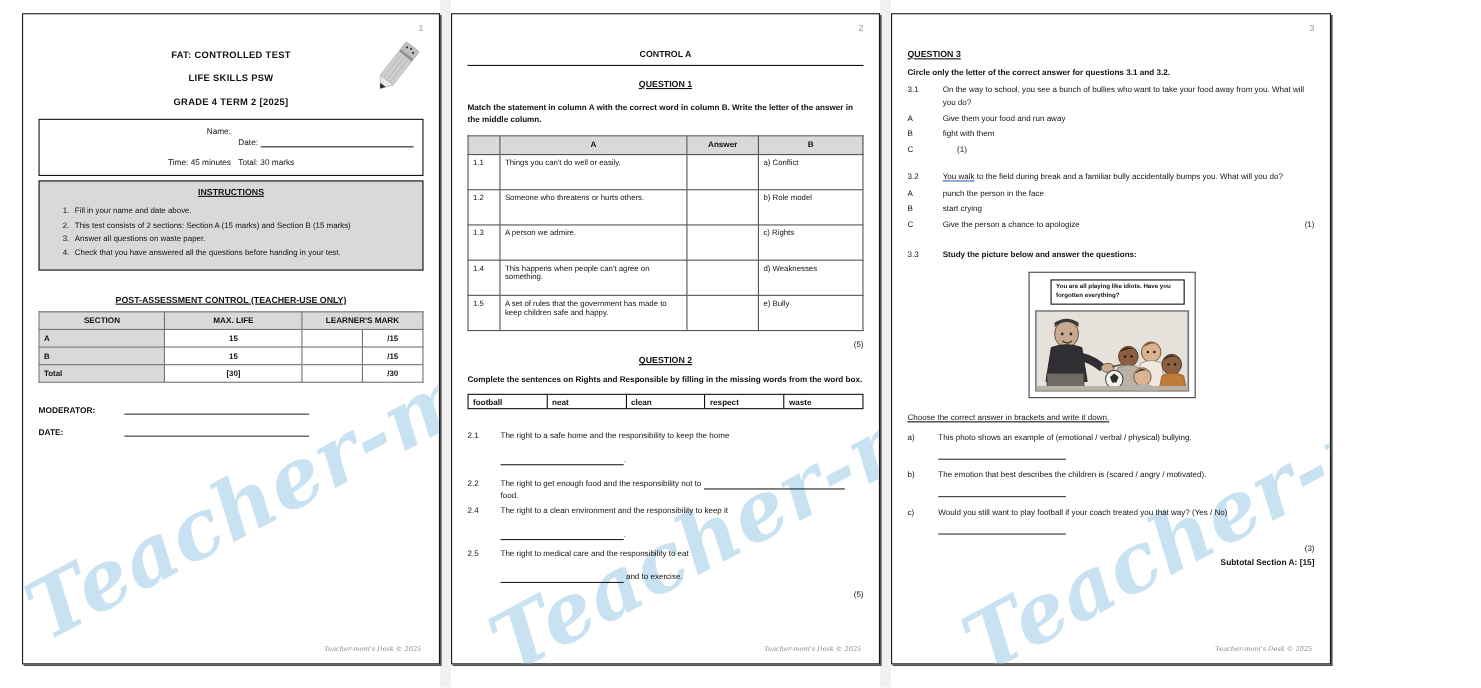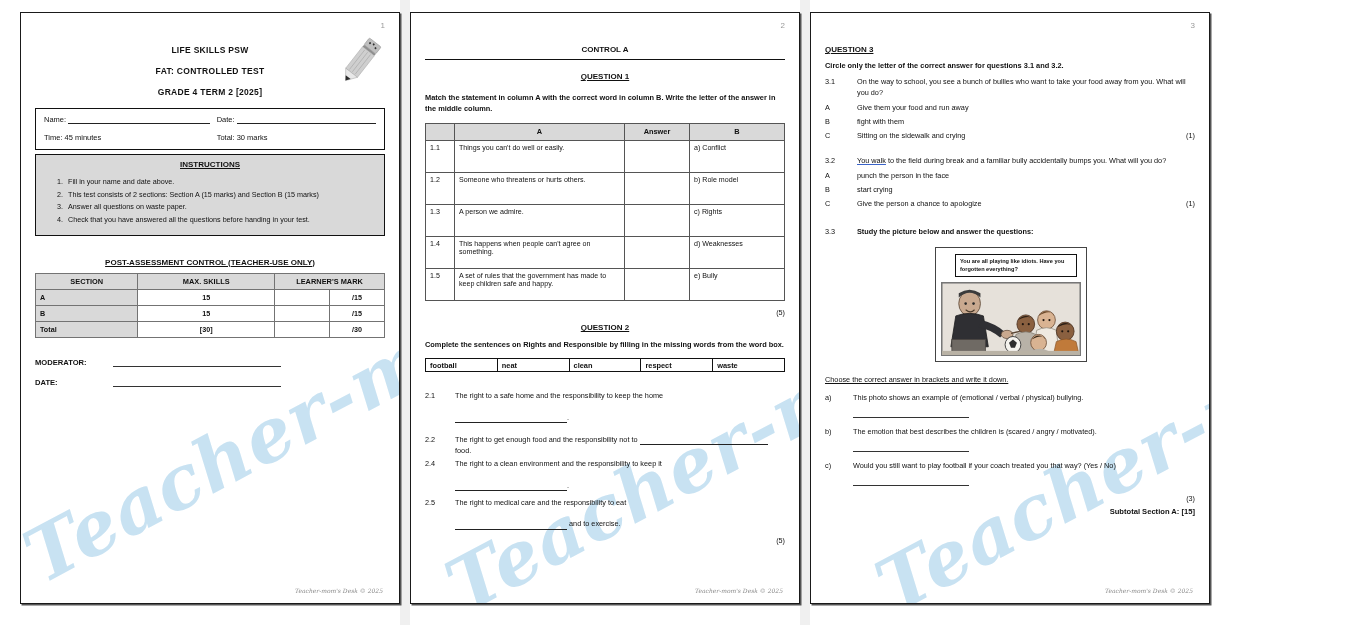--- a/index.html
+++ b/index.html
@@ -116,21 +116,21 @@
   }
   .detail-row {
     display: flex;
     justify-content: space-between;
     align-items: flex-end;
     margin-bottom: 9px;
   }
   .detail-row:last-child { margin-bottom: 1px; }
   .det-left, .det-right { display: flex; align-items: flex-end; gap: 2px; }
   .det-right { width: 48%; }
-  .det-left { width: 50%; }
+  .det-left { width: 50%; flex-direction: column; }
   .rule {
     border-bottom: 1px solid #222;
     flex: 1 1 auto;
     height: 7px;
   }
 
   .instructions {
     border: 1.3px solid #111;
     background: #d9d9d9;
     margin-top: 4px;
@@ -406,22 +406,22 @@
         <line x1="44" y1="30" x2="44" y2="70" stroke="#a8a8a8" stroke-width="1"></line>
         <line x1="50" y1="30" x2="50" y2="70" stroke="#a8a8a8" stroke-width="1"></line>
         <line x1="56" y1="30" x2="56" y2="70" stroke="#a8a8a8" stroke-width="1"></line>
         <polygon points="38,72 62,72 50,88" fill="#e8e8e8" stroke="#a5a5a5" stroke-width="0.8"></polygon>
         <polygon points="45,81 55,81 50,88" fill="#2b2b2b"></polygon>
       </g>
     </svg>
 
     <div class="page-inner">
       <div class="title-block">
+        <div class="title-line">FAT: CONTROLLED TEST</div>
         <div class="title-line">LIFE SKILLS PSW</div>
-        <div class="title-line">FAT: CONTROLLED TEST</div>
         <div class="title-line">GRADE 4 TERM 2 [2025]</div>
       </div>
 
       <div class="details-box">
         <div class="detail-row">
           <span class="det-left">
             <span>Name:</span>
             <span class="rule"></span>
           </span>
           <span class="det-right">
@@ -447,21 +447,21 @@
           <li>Answer all questions on waste paper.</li>
           <li>Check that you have answered all the questions before handing in your test.</li>
         </ol>
       </div>
 
       <div class="pac-title">POST-ASSESSMENT CONTROL (TEACHER-USE ONLY)</div>
       <table class="marks">
         <thead>
           <tr>
             <th>SECTION</th>
-            <th>MAX. SKILLS</th>
+            <th>MAX. LIFE</th>
             <th colspan="2">LEARNER'S MARK</th>
           </tr>
         </thead>
         <tbody>
           <tr>
             <td class="sec">A</td>
             <td class="max">15</td>
             <td class="blank"></td>
             <td class="slash">/15</td>
           </tr>
@@ -623,21 +623,20 @@
         <span class="qb">Give them your food and run away</span>
         <span class="qm"></span>
       </div>
       <div class="qrow opt-row">
         <span class="qn">B</span>
         <span class="qb">fight with them</span>
         <span class="qm"></span>
       </div>
       <div class="qrow opt-row">
         <span class="qn">C</span>
-        <span class="qb">Sitting on the sidewalk and crying</span>
         <span class="qm">(1)</span>
       </div>
 
       <div class="qrow" style="margin-top:14px;">
         <span class="qn">3.2</span>
         <span class="qb">
           <span class="spellmark">You walk</span>
           <span>to the field during break and a familiar bully accidentally bumps you. What will you do?</span>
         </span>
       </div>

